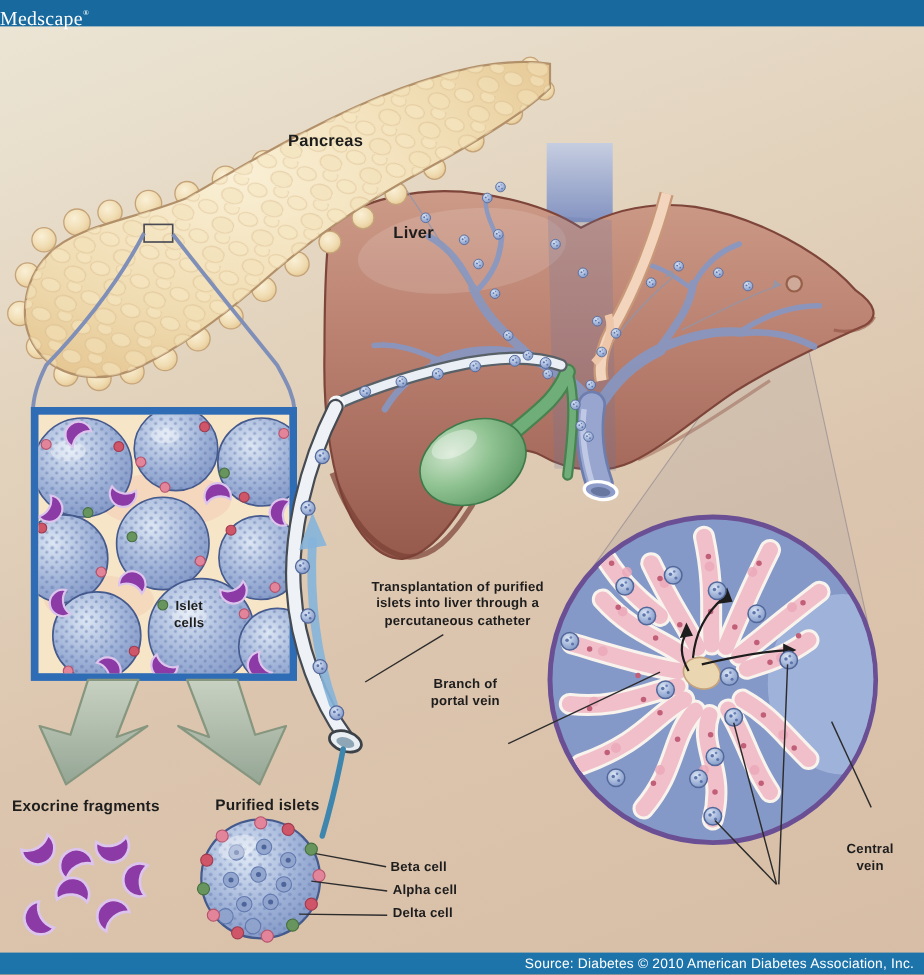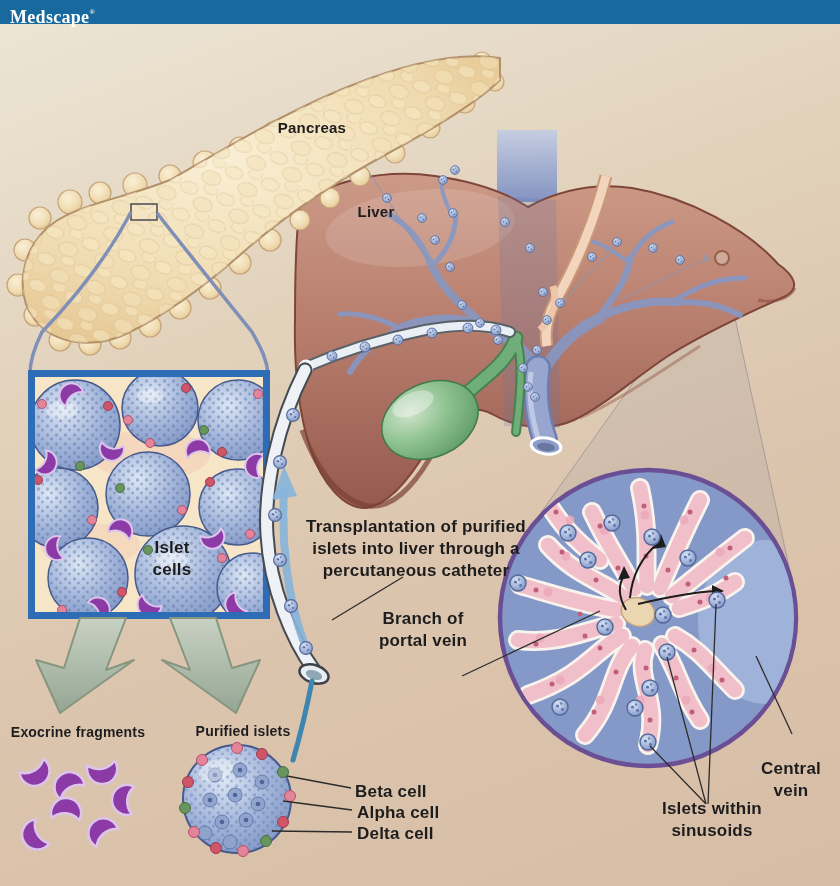--- a/index.html
+++ b/index.html
@@ -2,28 +2,28 @@
 <html><head>
 <meta charset="utf-8">
 <style>
   html,body{margin:0;padding:0;background:#888;}
   .stage{position:relative;width:840px;height:886px;overflow:hidden;
          font-family:"Liberation Sans","DejaVu Sans",sans-serif;
          background:linear-gradient(160deg,#ece6d6 0%,#e2d2bc 35%,#dcc5ae 60%,#d7bda6 100%);}
   .bar{position:absolute;left:0;width:840px;color:#fff;z-index:30;}
   .bar.top{top:0;height:24px;background:#17699e;}
   .bar.bottom{bottom:0;height:20px;background:#1c74ab;display:flex;align-items:center;justify-content:flex-end;}
-  .logo{font-family:"Liberation Serif","DejaVu Serif",serif;font-size:18px;line-height:24px;padding-left:10px;letter-spacing:.3px;font-weight:bold;}
+  .logo{font-family:"Liberation Serif","DejaVu Serif",serif;font-size:18px;line-height:24px;letter-spacing:.3px;}
   .logo sup{font-size:7px;vertical-align:9px;}
   .source{font-size:12.5px;padding-right:9px;letter-spacing:.2px;}
   svg.art{position:absolute;left:0;top:0;z-index:1;}
   .lbl{position:absolute;z-index:20;color:#1d1d1d;font-weight:bold;white-space:pre-line;
        text-align:center;transform:translate(-50%,-50%);letter-spacing:.2px;line-height:1.28;}
   .lbl.left{transform:none;text-align:center;}
-  .f15{font-size:15px;} .f14{font-size:14px;} .f13{font-size:17px;}
+  .f15{font-size:15px;} .f14{font-size:14px;} .f13{font-size:12px;}
 </style>
 </head>
 <body>
 
 <div class="stage">
 
   <div class="bar top">
     <span class="logo"><span>Medscape</span><sup>®</sup></span>
   </div>
 
@@ -512,31 +512,33 @@
       <path d="M 403 577 L 332 620"></path>
       <path d="M 462 676 L 600 611"></path>
       <path d="M 792 734 L 756 656"></path>
       <path d="M 706 804 L 650 746 M 706 804 L 667 657 M 708 804 L 716 604"></path>
       <path d="M 287 776 L 351 788"></path>
       <path d="M 283 801 L 352 810"></path>
       <path d="M 272 831 L 352 832"></path>
     </g>
   </svg>
 
-  <div class="lbl f15" style="left:296px;top:128px;margin-left:16px;">Pancreas</div>
+  <div class="lbl f15" style="left:296px;top:128px;">Pancreas</div>
   <div class="lbl f15" style="left:376px;top:212px;">Liver</div>
   <div class="lbl f13" style="left:172px;top:559px;">Islet
 cells</div>
   <div class="lbl f13" style="left:416px;top:549px;">Transplantation of purified
 islets into liver through a
 percutaneous catheter</div>
   <div class="lbl f13" style="left:423px;top:630px;text-align:center;">Branch of
 portal vein</div>
   <div class="lbl f14" style="left:78px;top:733px;">Exocrine fragments</div>
   <div class="lbl f14" style="left:243px;top:732px;">Purified islets</div>
   <div class="lbl f13 left" style="left:355px;top:781px;">Beta cell</div>
   <div class="lbl f13 left" style="left:357px;top:802px;">Alpha cell</div>
   <div class="lbl f13 left" style="left:357px;top:823px;">Delta cell</div>
   <div class="lbl f13" style="left:791px;top:752px;margin-top:28px;">Central
 vein</div>
-  <div class="lbl f13" style="left:712px;top:820px;">Islets within sinusoids</div>
-
+
+  <div class="bar bottom">
+    <span class="source">Source: Diabetes © 2010 American Diabetes Association, Inc.</span>
+  </div>
 </div>
 
 </body></html>

